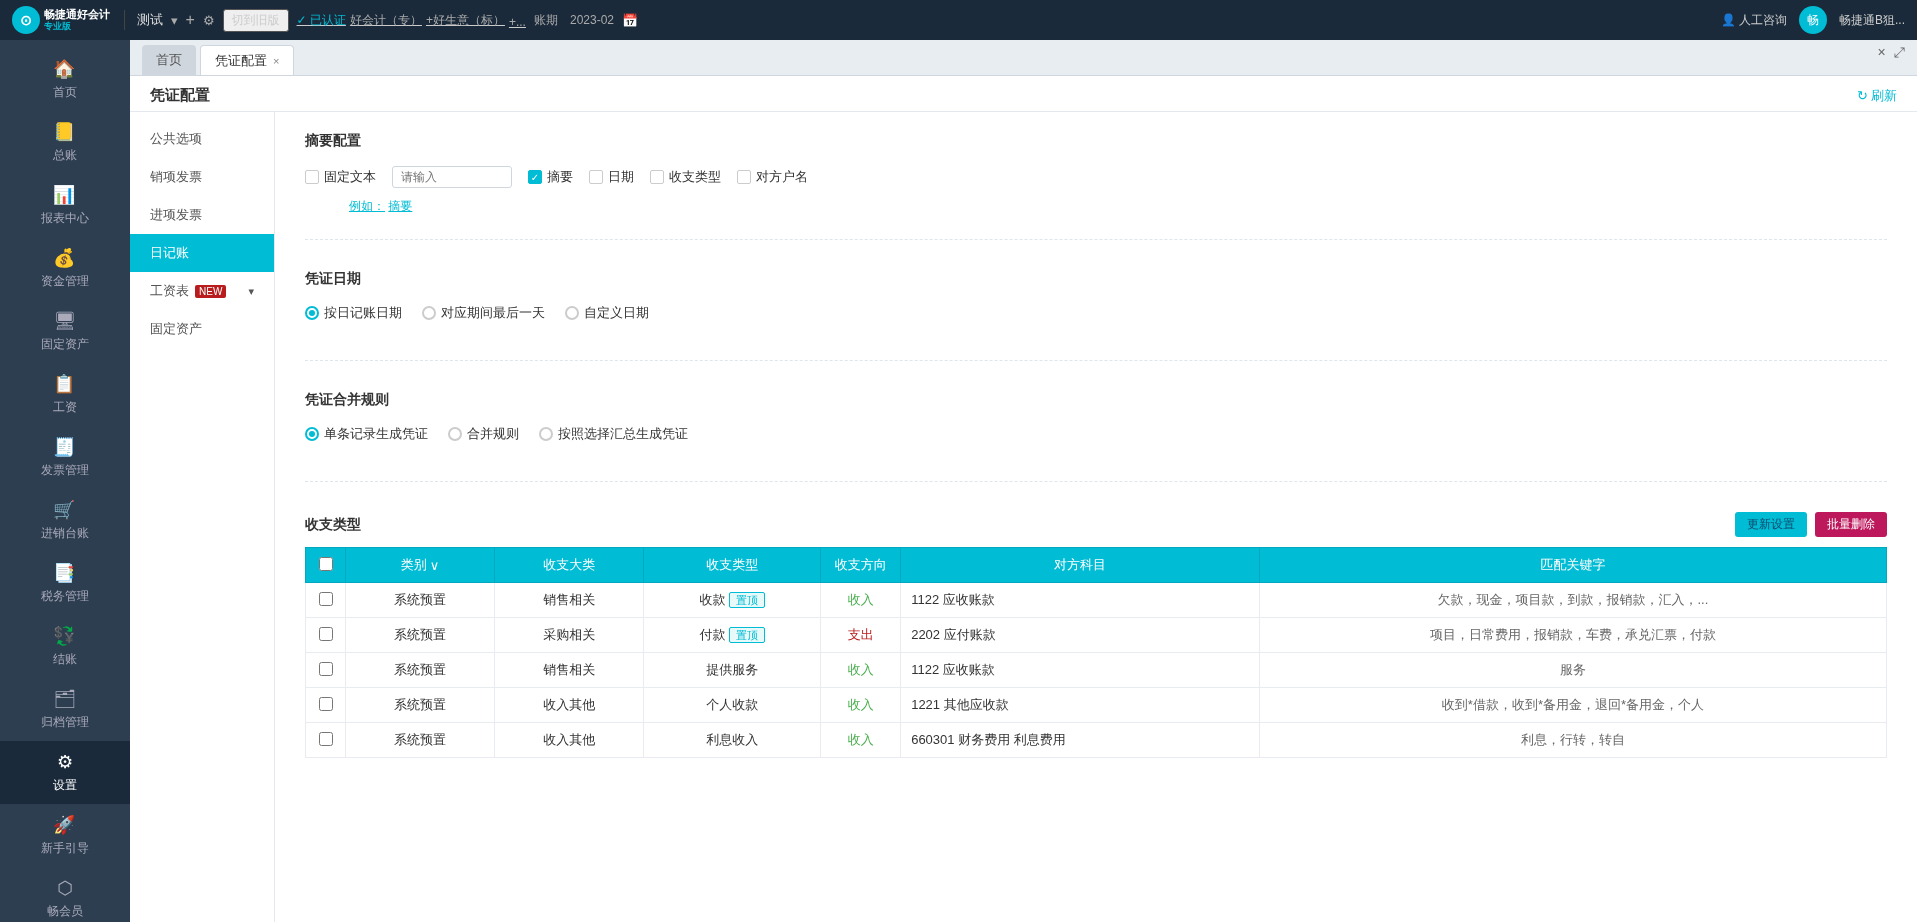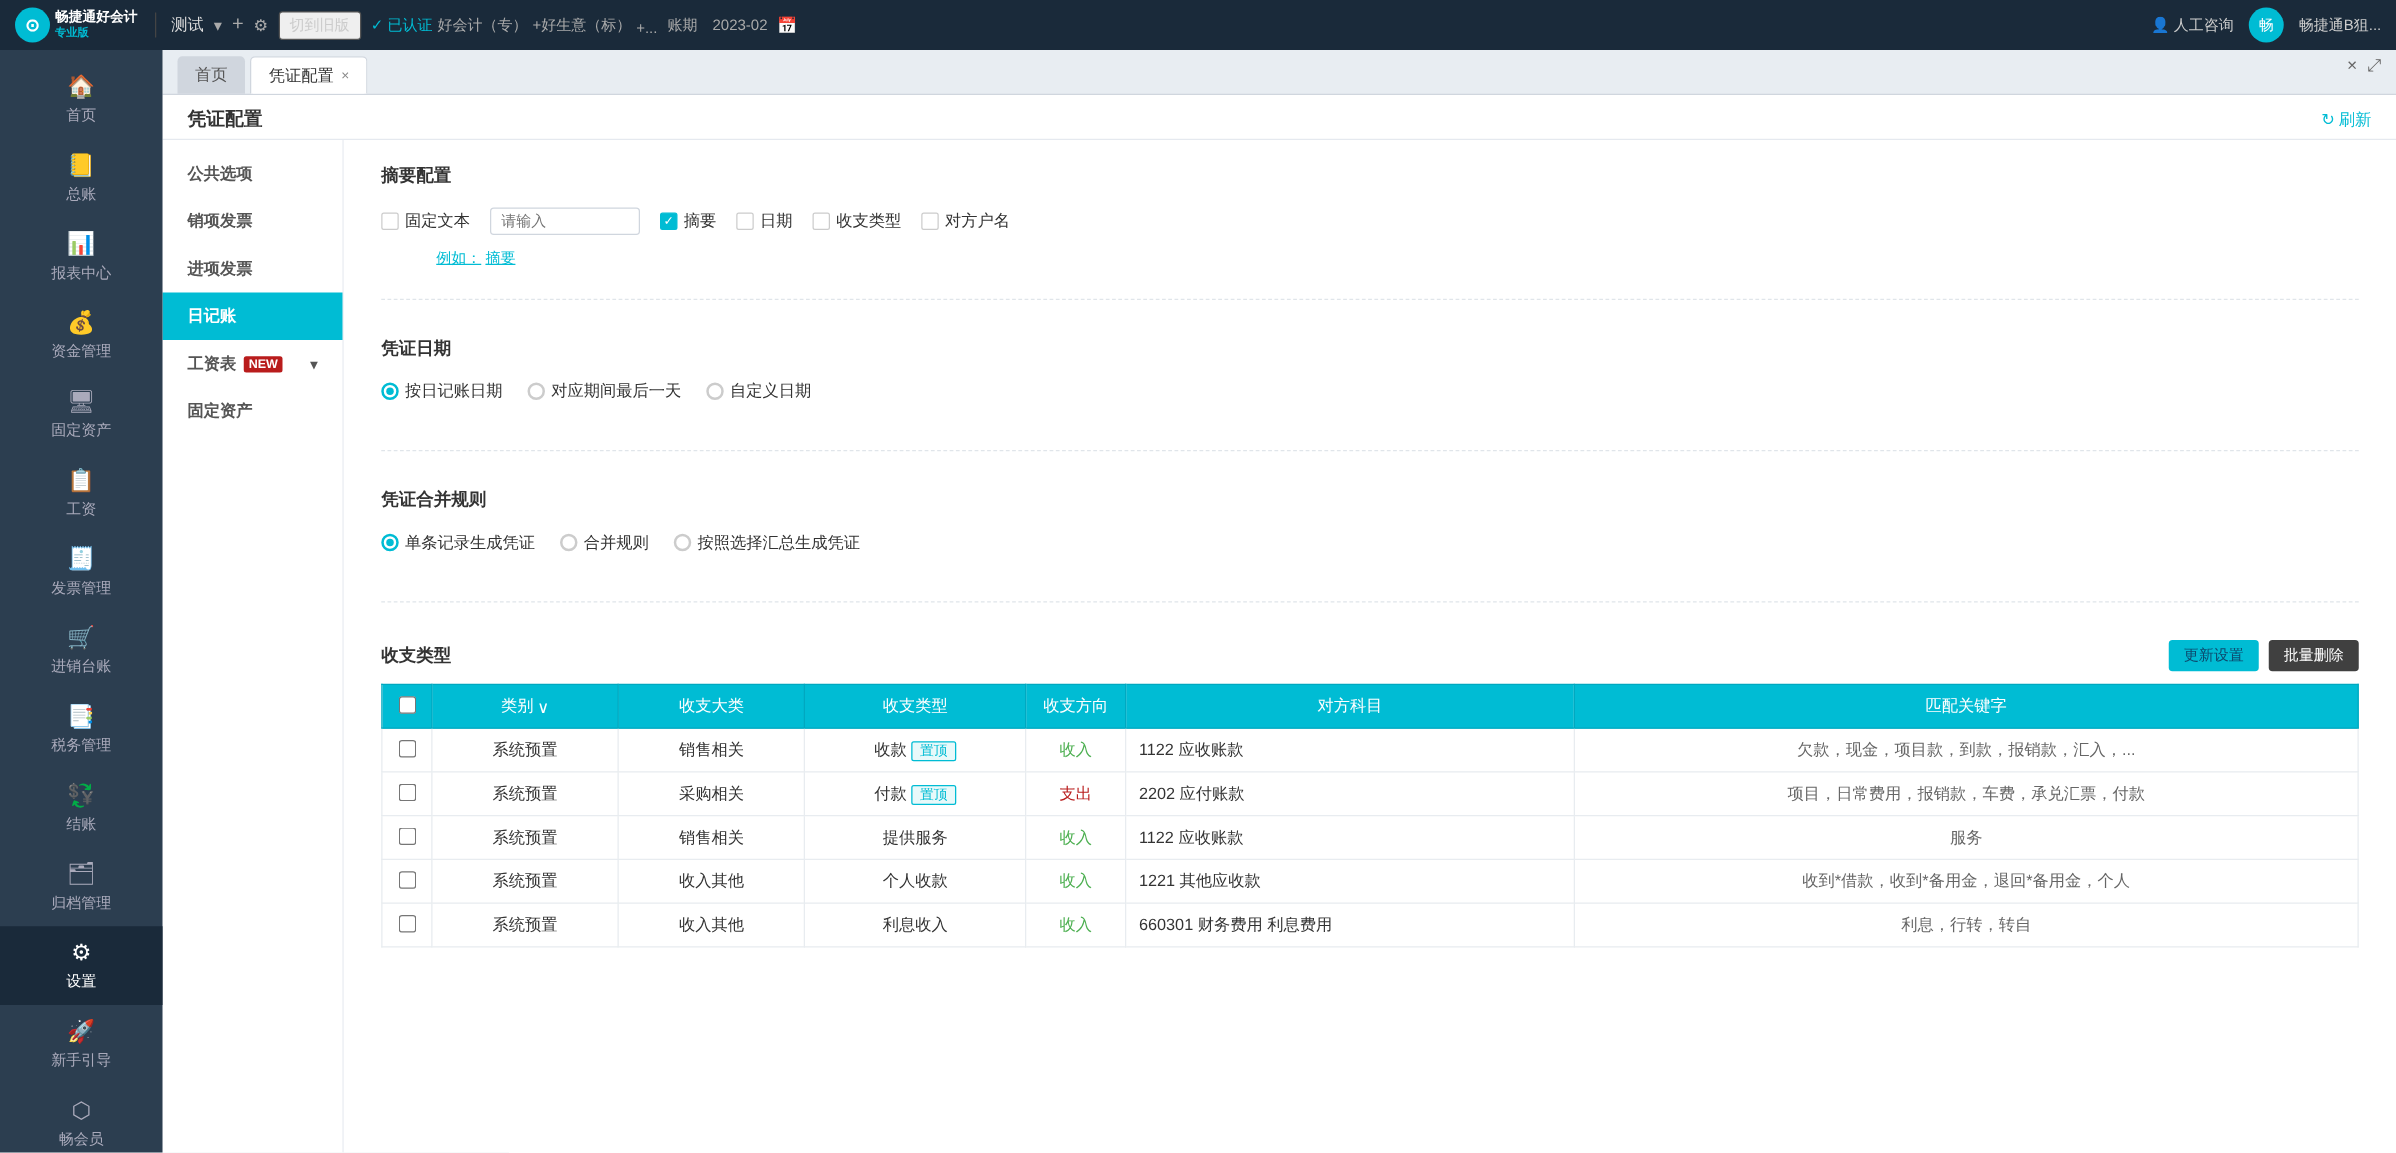--- a/index.html
+++ b/index.html
@@ -36,21 +36,21 @@
     }
     .topbar-divider { width: 1px; height: 20px; background: #444; margin: 0 4px; }
     .topbar .old-version-btn {
       border: 1px solid #555;
       border-radius: 3px;
       padding: 2px 8px;
       color: #ccc;
       cursor: pointer;
       font-size: 12px;
     }
-    .topbar .status-tags { display: flex; gap: 4px; align-items: flex-end; }
+    .topbar .status-tags { display: flex; gap: 4px; align-items: flex-end; text-decoration: underline; }
     .topbar .tag-certified { color: #00bcd4; font-size: 12px; }
     .topbar .tag-normal { color: #aaa; font-size: 12px; }
     .topbar .period { color: #aaa; font-size: 12px; }
     .topbar-right { margin-left: auto; display: flex; align-items: center; gap: 12px; }
     .topbar-right .consult { color: #ccc; font-size: 12px; cursor: pointer; display: flex; align-items: center; gap: 3px; }
     .topbar-right .user-avatar {
       width: 28px; height: 28px; border-radius: 50%;
       background: #00bcd4;
       display: flex; align-items: center; justify-content: center;
       color: #fff; font-size: 12px;
@@ -157,21 +157,20 @@
       padding: 8px 0;
     }
     .left-nav-item {
       padding: 10px 20px;
       cursor: pointer;
       font-size: 13px;
       color: #555;
       display: flex;
       align-items: center;
       gap: 4px;
-      font-weight: bold;
     }
     .left-nav-item.active { background: #00bcd4; color: #fff; }
     .new-badge {
       background: #b91c1c;
       color: #fff;
       font-size: 10px;
       padding: 1px 4px;
       border-radius: 2px;
       margin-left: 2px;
     }
@@ -250,21 +249,21 @@
     .table-section-title { font-size: 14px; font-weight: bold; color: #333; }
     .table-actions { display: flex; gap: 8px; }
     .action-btn {
       padding: 4px 12px;
       border-radius: 3px;
       font-size: 12px;
       cursor: pointer;
       border: none;
     }
     .btn-update { background: #00bcd4; color: #0c4a6e; }
-    .btn-delete { background: #404040; color: #fff; }
+    .btn-delete { background: #be185d; color: #fff; }
 
     
     .data-table { width: 100%; border-collapse: collapse; }
     .data-table th {
       background: #00bcd4;
       color: #fff;
       padding: 8px 10px;
       text-align: center;
       font-size: 13px;
       font-weight: normal;

